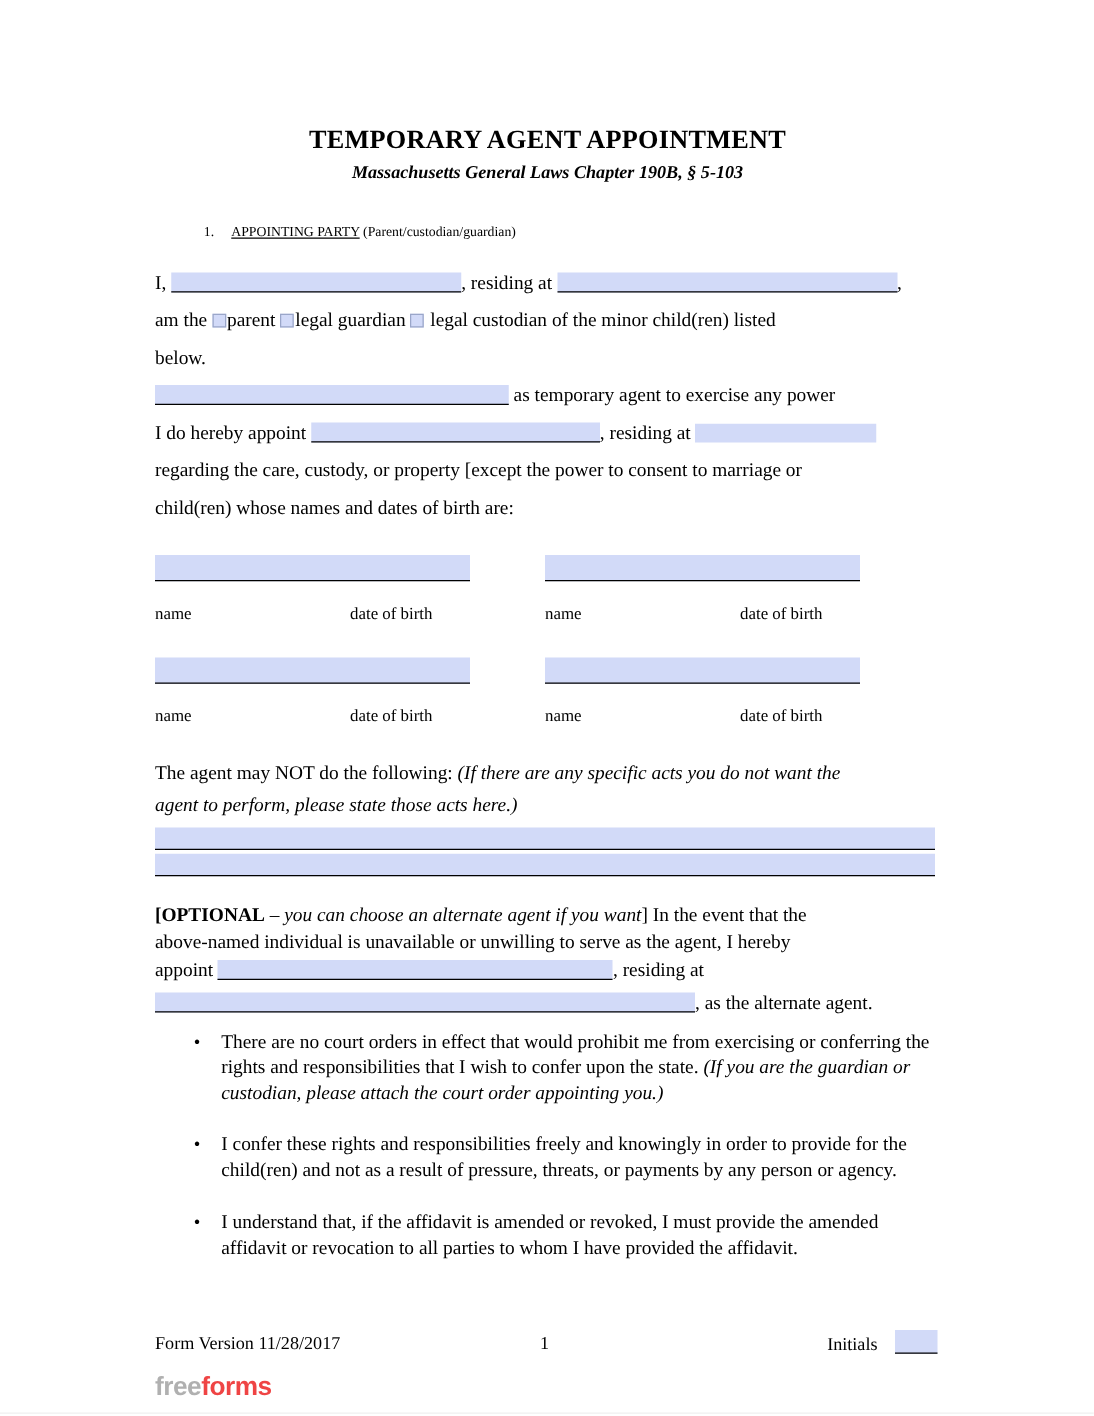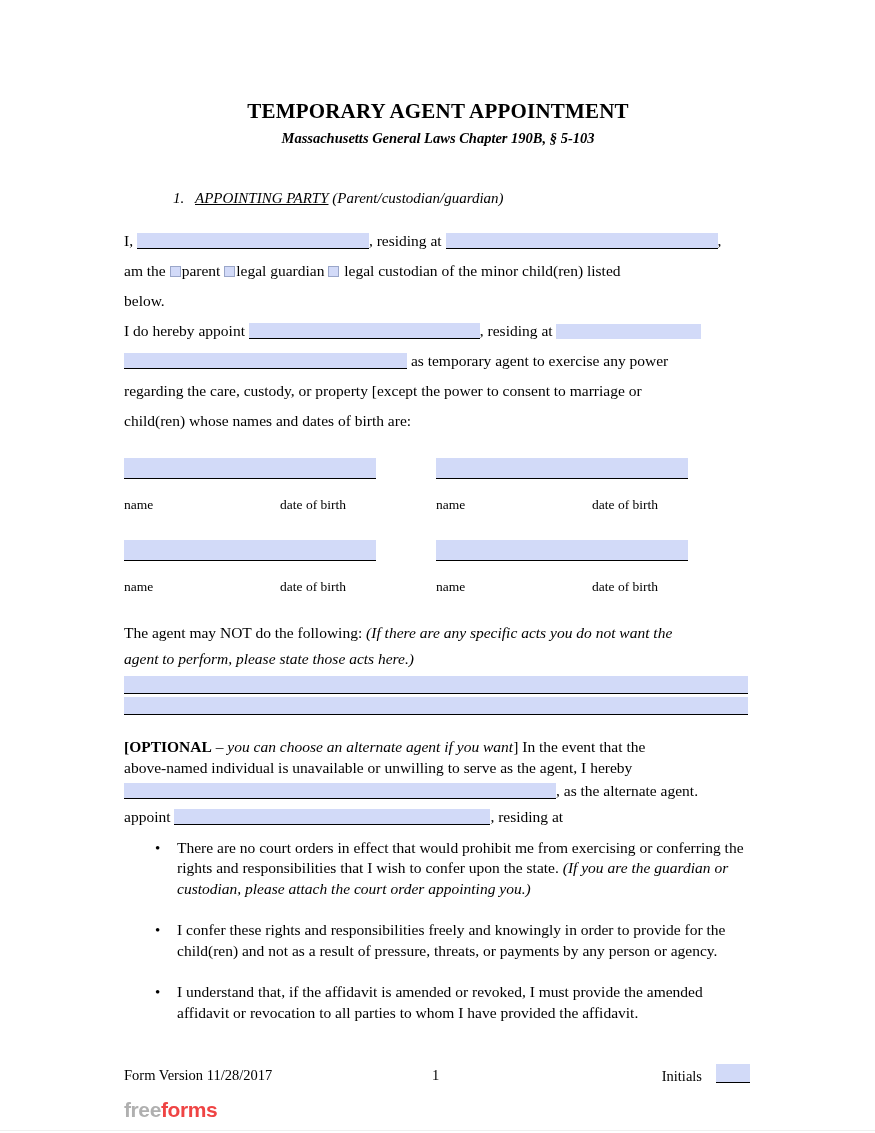--- a/index.html
+++ b/index.html
@@ -49,26 +49,25 @@
     font-size: 14.5px;
     font-weight: bold;
     font-style: italic;
     margin: 0;
     padding-top: 9px;
     line-height: 1.0;
   }
 
   
   .section-head {
-    font-size: 15px;
-    margin: 16px;
+    font-size: 11px;
+    margin: 6px;
     padding-top: 29px;
     padding-left: 33px;
     line-height: 1.0;
-    font-style: italic;
   }
   .section-num { display: inline-block; width: 22px; }
   .section-title { text-decoration: underline; font-weight: normal; }
 
   
   .body-line {
     font-size: 15.5px;
     line-height: 30px;
     margin: 0;
   }
@@ -248,28 +247,28 @@
         <span class="cbx"></span><span>parent</span>
         <span class="cbx"></span><span>legal guardian</span>
         <span class="cbx"></span>
         <span>legal custodian</span>
         <span>of the minor child(ren) listed</span>
       </div>
 
       <div class="body-line">below.</div>
 
       <div class="body-line">
+        <span class="fld fld-w5"></span>
+        <span>as temporary agent to exercise any power</span>
+      </div>
+
+      <div class="body-line">
         <span>I do hereby appoint</span>
         <span class="fld fld-w3"></span><span>, residing at</span>
         <span class="fld fld-w4 nb"></span>
-      </div>
-
-      <div class="body-line">
-        <span class="fld fld-w5"></span>
-        <span>as temporary agent to exercise any power</span>
       </div>
 
       <div class="body-line">regarding the care, custody, or property [except the power to consent to marriage or</div>
       <div class="body-line">child(ren) whose names and dates of birth are:</div>
     </div>
 
     <div class="kids">
 
       <div class="kid-row">
         <div class="kid-cell">
@@ -320,25 +319,25 @@
         <div class="note-line"></div>
       </div>
     </div>
 
     <div class="opt">
       <div>
         <b>[OPTIONAL</b><i> – you can choose an alternate agent if you want</i><span>]</span><span> In the event that the</span>
       </div>
       <div>above-named individual is unavailable or unwilling to serve as the agent, I hereby</div>
       <div style="line-height:26px;">
-        <span class="fld fld-w7"></span><span>, as the alternate agent.</span>
-      </div>
-      <div style="line-height:26px;">
         <span>appoint</span>
         <span class="fld fld-w6"></span><span>, residing at</span>
+      </div>
+      <div style="line-height:26px;">
+        <span class="fld fld-w7"></span><span>, as the alternate agent.</span>
       </div>
     </div>
 
 
     <ul class="statements">
       <li>
         <span class="bullet">•</span>
         <span>There are no court orders in effect that would prohibit me from exercising or conferring the rights and responsibilities that I wish to confer upon the state.  </span><i>(If you are the guardian or custodian, please attach the court order appointing you.)</i>
       </li>
       <li>

